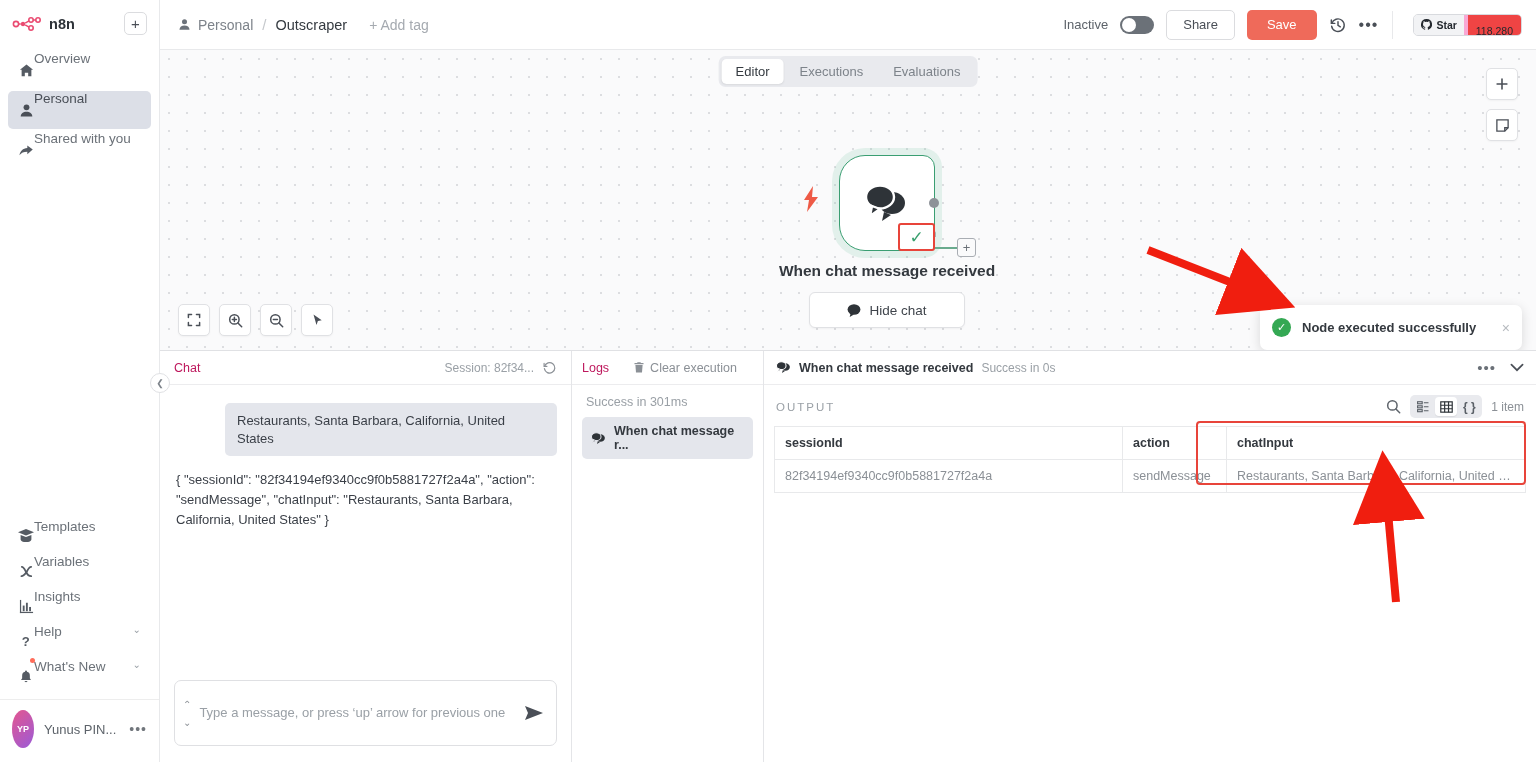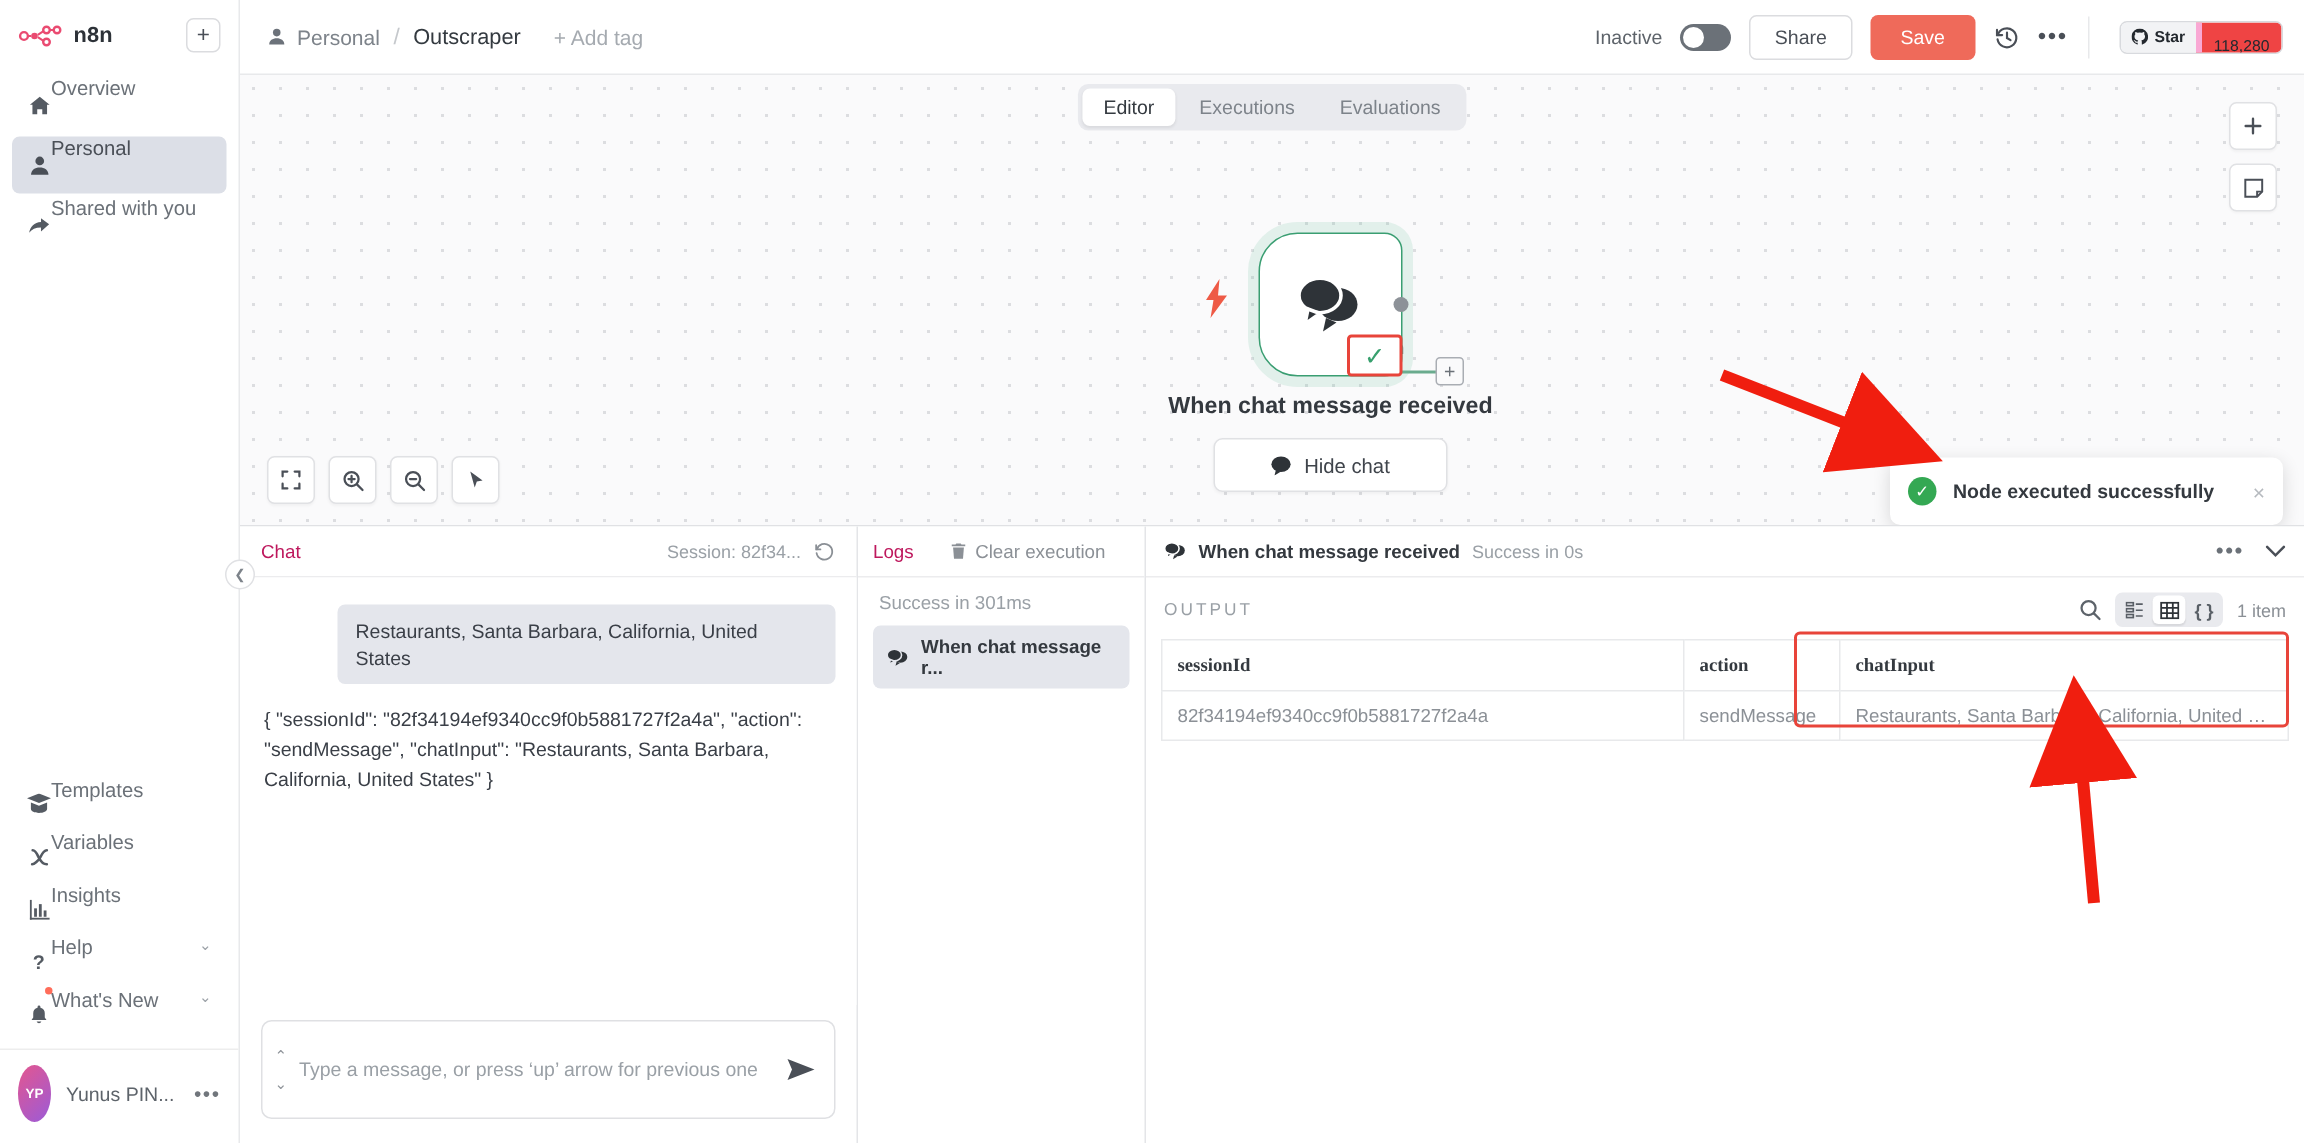--- a/index.html
+++ b/index.html
@@ -221,21 +221,21 @@
   .out-sub-right { margin-left: auto; display: flex; align-items: center; gap: 9px; }
   .view-toggle { display: flex; background: #e9eaee; border-radius: 5px; padding: 2px; gap: 1px; }
   .vt { width: 22px; height: 19px; border-radius: 4px; display: flex; align-items: center; justify-content: center; color: #595f66; cursor: pointer; font-size: 11px; }
   .vt.active { background: #fff; box-shadow: 0 1px 1px rgba(0,0,0,.08); }
   .item-count { font-size: 12px; color: #8b9096; }
 
   .table-area { padding: 0 10px; position: relative; }
   table.out-table { border-collapse: collapse; width: 100%; table-layout: fixed; }
   table.out-table th {
     text-align: left; font-size: 12.5px; font-weight: 700; color: #34393f;
-    padding: 9px 10px; border: 1px solid #e8e9eb; background: #fff; border-top: 1px solid #e8e9eb; font-family: Liberation Serif, serif;
+    padding: 9px 10px; border: 1px solid #e8e9eb; background: #fff; border-top: 1px solid #e8e9eb;
   }
   table.out-table td {
     font-size: 12.5px; color: #8b9096; padding: 9px 10px; border: 1px solid #e8e9eb;
     overflow: hidden; text-overflow: ellipsis; white-space: nowrap;
   }
   .col-session { width: 348px; }
   .col-action { width: 104px; }
   .hl-box {
     position: absolute; left: 432px; top: -5px; width: 330px; height: 64px;
     border: 2px solid #e8443a; border-radius: 4px; pointer-events: none;

